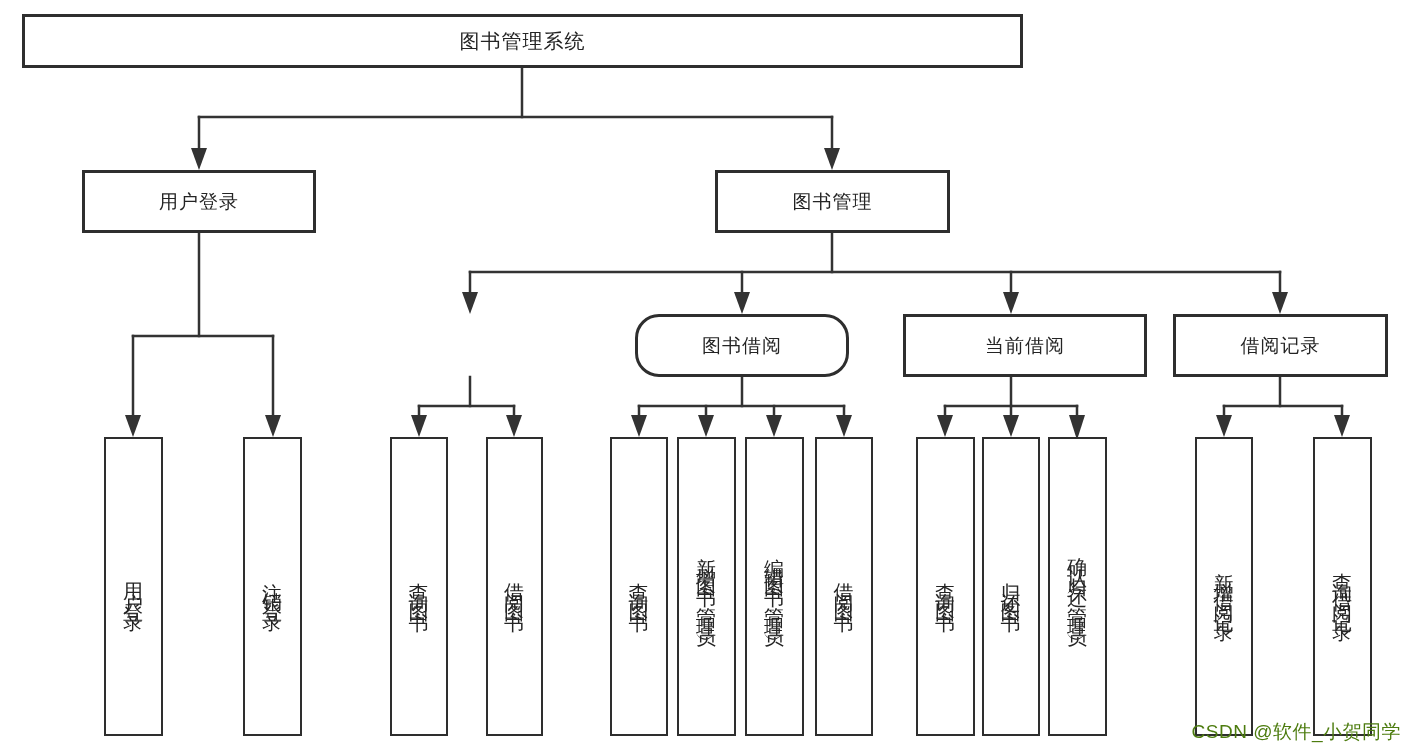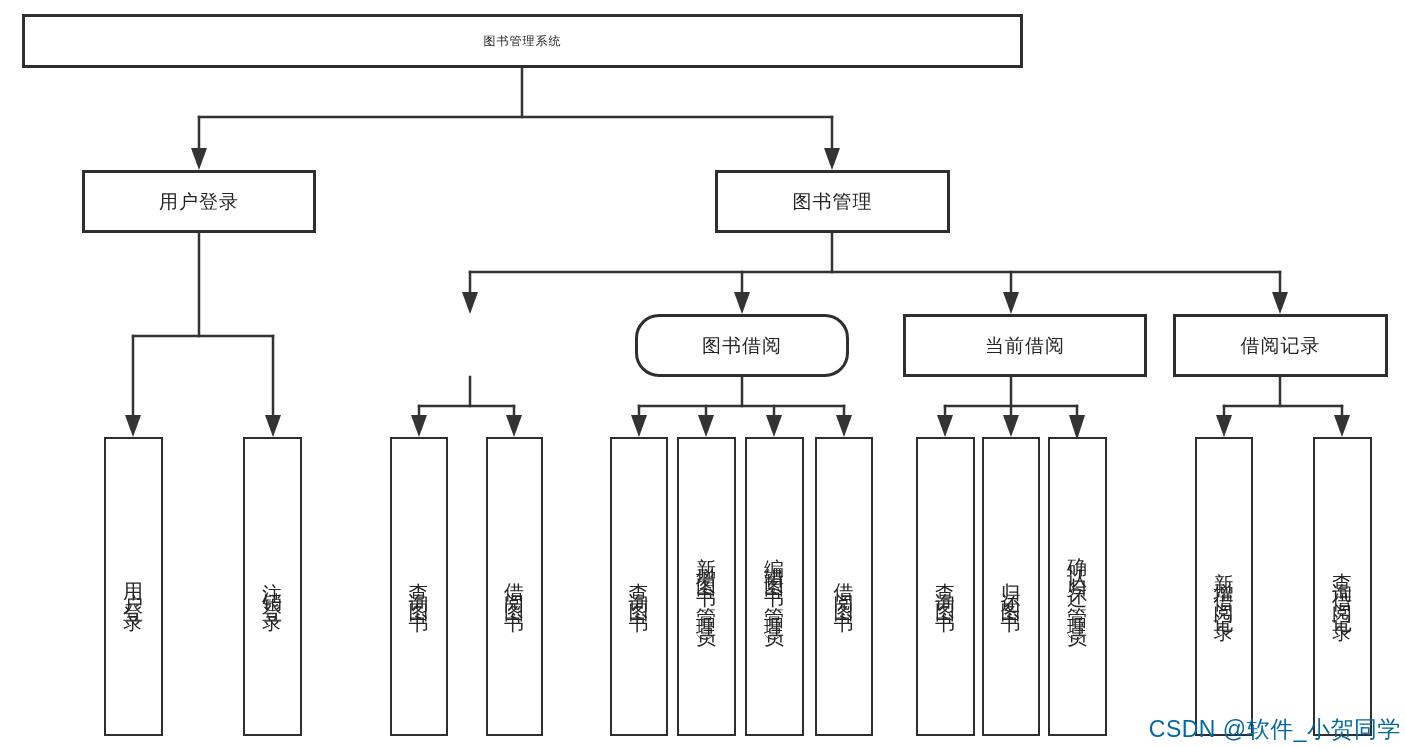--- a/index.html
+++ b/index.html
@@ -19,21 +19,21 @@
   .box {
     position: absolute;
     box-sizing: border-box;
     background: #ffffff;
     border: 3px solid #2e2e2e;
     display: flex;
     align-items: center;
     justify-content: center;
     color: #242424;
   }
-  .box.root  { font-size: 12px; letter-spacing: 1px; }
+  .box.root  { font-size: 20px; letter-spacing: 1px; }
   .box.hnode { font-size: 19px; letter-spacing: 1px; }
   .box.leaf  { border-width: 2.5px; }
   .box.leaf span {
     writing-mode: vertical-rl;
     text-orientation: mixed;
     font-size: 20px;
     letter-spacing: 10px;
     line-height: 1;
     color: #242424;
   }
@@ -56,22 +56,22 @@
   .lf-8  { left: 815px;  width: 58px; }
   .lf-9  { left: 916px;  width: 59px; }
   .lf-10 { left: 982px;  width: 58px; }
   .lf-11 { left: 1048px; width: 59px; }
   .lf-12 { left: 1195px; width: 58px; }
   .lf-13 { left: 1313px; width: 59px; }
   .watermark {
     position: absolute;
     right: 4px;
     bottom: 2px;
-    font-size: 23px;
-    color: #0369a1;
+    font-size: 19px;
+    color: #4d7c0f;
     letter-spacing: 0.5px;
     white-space: nowrap;
   }
 </style>
 </head>
 <body>
 
 <div class="canvas">
 
   <svg class="connectors" viewBox="0 0 1405 747" fill="none" stroke="#333333" stroke-width="2.5" stroke-linecap="square">

